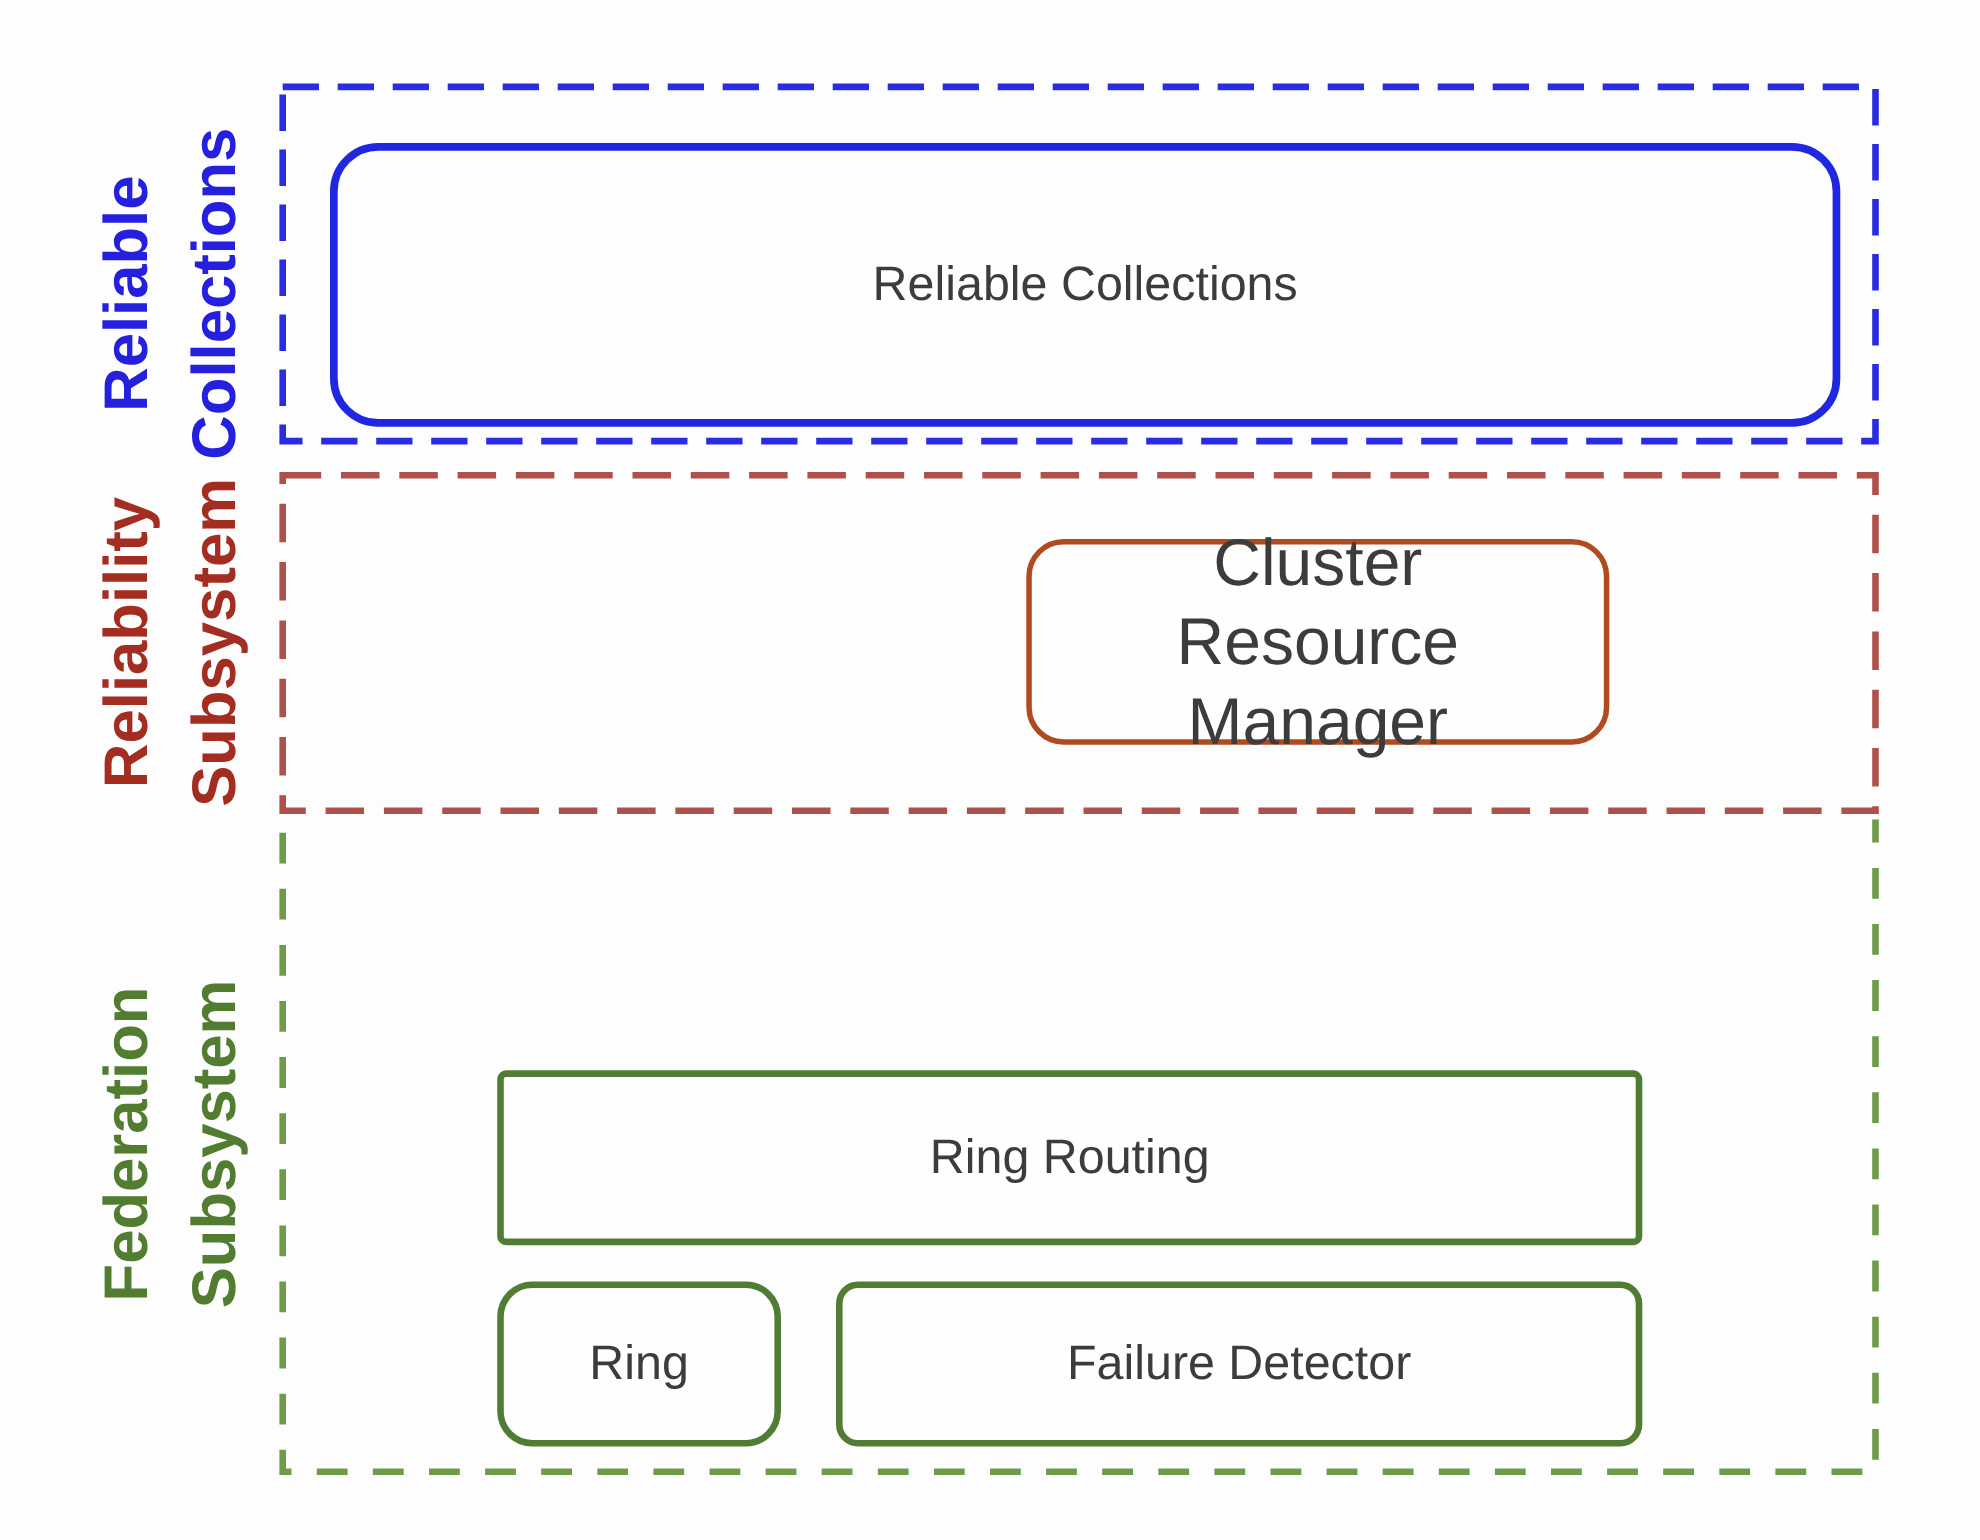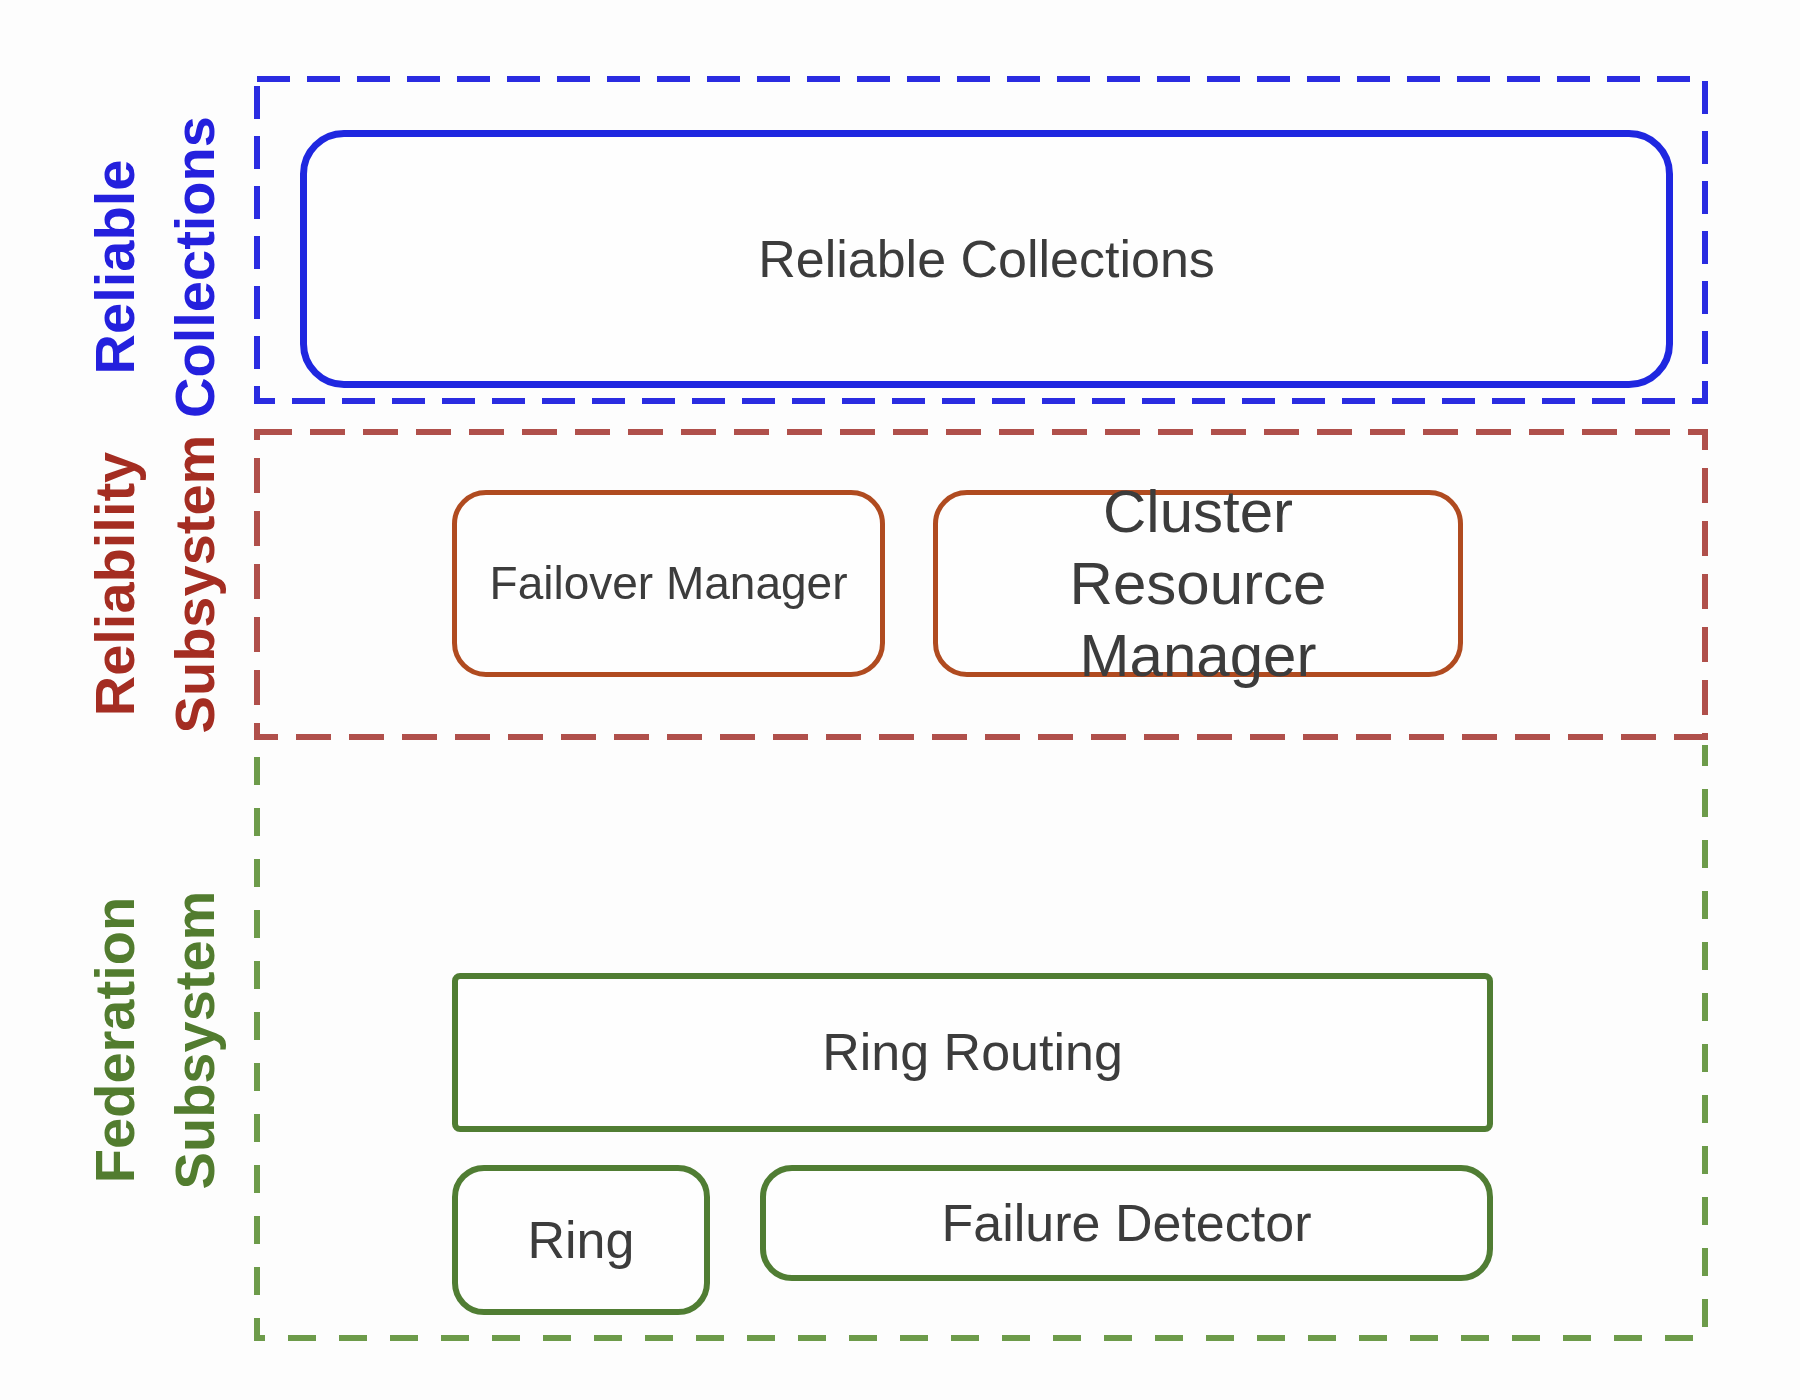--- a/index.html
+++ b/index.html
@@ -32,21 +32,21 @@
   
   .box {
     position: absolute;
     box-sizing: border-box;
     background: #fefefe;
     display: flex;
     align-items: center;
     justify-content: center;
     text-align: center;
     color: var(--box-text);
-    font-size: 52px;
+    font-size: 44px;
     line-height: 1.2;
   }
   #box-reliable-collections {
     left: 300px; top: 130px; width: 1373px; height: 258px;
     border: 7px solid var(--blue-border); border-radius: 44px;
   }
   #box-failover {
     left: 452px; top: 490px; width: 433px; height: 187px;
     border: 5px solid var(--orange-border); border-radius: 34px;
     font-size: 46px;
@@ -63,22 +63,22 @@
   }
   #box-ring-routing {
     left: 452px; top: 973px; width: 1041px; height: 159px;
     border: 6px solid var(--green-border); border-radius: 8px;
   }
   #box-ring {
     left: 452px; top: 1165px; width: 258px; height: 150px;
     border: 6px solid var(--green-border); border-radius: 32px;
   }
   #box-failure-detector {
-    left: 760px; top: 1165px; width: 733px; height: 116px;
-    border: 6px solid var(--green-border); border-radius: 32px; text-align: right;
+    left: 760px; top: 1165px; width: 733px; height: 150px;
+    border: 6px solid var(--green-border); border-radius: 20px; text-align: right;
   }
 </style>
 </head>
 <body>
 
 <div id="canvas">
 
   <svg id="dash-layer" viewBox="0 0 1800 1400" xmlns="http://www.w3.org/2000/svg" aria-hidden="true">
 
     <rect x="257" y="79" width="1448" height="322" fill="none" stroke="var(--blue-dash)" stroke-width="6" stroke-dasharray="33 17"></rect>
@@ -98,23 +98,20 @@
   </div>
   <div class="vlabel" id="label-federation">
     <span>Federation</span>
     <span>Subsystem</span>
   </div>
 
   <div class="box" id="box-reliable-collections">
     <span>Reliable Collections</span>
   </div>
 
-  <div class="box" id="box-failover">
-    <span>Failover Manager</span>
-  </div>
 
   <div class="box" id="box-cluster">
     <span class="wrap">Cluster Resource Manager</span>
   </div>
 
 
   <div class="box" id="box-ring-routing">
     <span>Ring Routing</span>
   </div>
 

